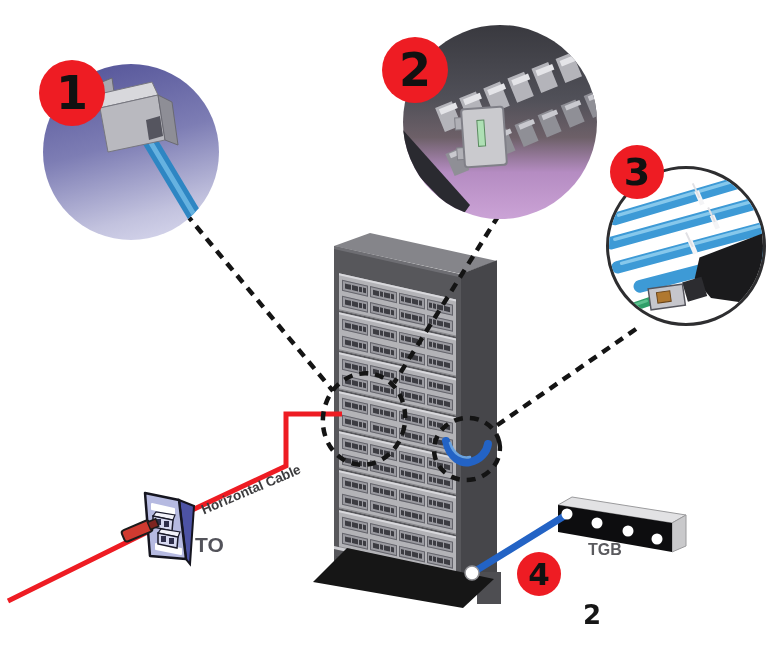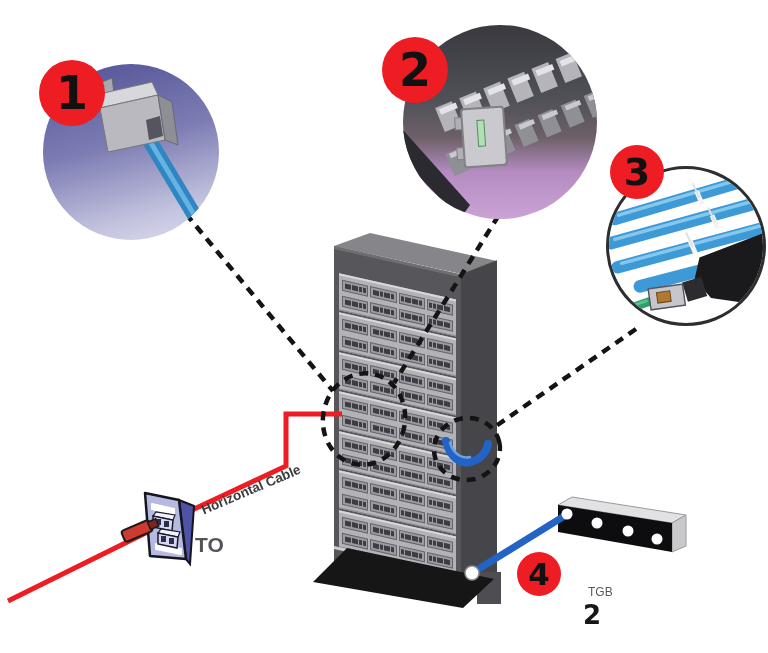--- a/index.html
+++ b/index.html
@@ -44,21 +44,21 @@
          font-family:"DejaVu Sans",sans-serif;font-weight:bold;line-height:1;}
   #badge1{left:39px;top:60px;width:66px;height:66px;font-size:46px;}
   #badge2{left:382px;top:37px;width:66px;height:66px;font-size:46px;}
   #badge3{left:610px;top:145px;width:54px;height:54px;font-size:38px;}
   #badge4{left:517px;top:552px;width:44px;height:44px;font-size:31px;}
   
   .lbl{position:absolute;z-index:4;color:#4a4a50;text-align:center;}
   #lbl-hcable{left:193px;top:482px;width:116px;text-align:center;transform:rotate(-23deg);
               font-size:13.5px;font-weight:bold;color:#3c3c3e;}
   #lbl-to{left:195px;top:533px;font-size:21px;font-weight:bold;color:#53535a;}
-  #lbl-tgb{left:588px;top:541px;font-size:12px;font-weight:normal;color:#5a5a5e;margin-top:44px;}
+  #lbl-tgb{left:588px;top:541px;font-size:16px;font-weight:bold;color:#5a5a5e;}
   #page-num{left:576px;top:600px;width:32px;text-align:center;font-size:26px;font-weight:bold;
             color:#161616;font-family:"DejaVu Sans",sans-serif;}
 </style>
 </head>
 <body>
 
 <div id="stage">
 
   <div id="rack">
     <div class="rack-top"></div>

